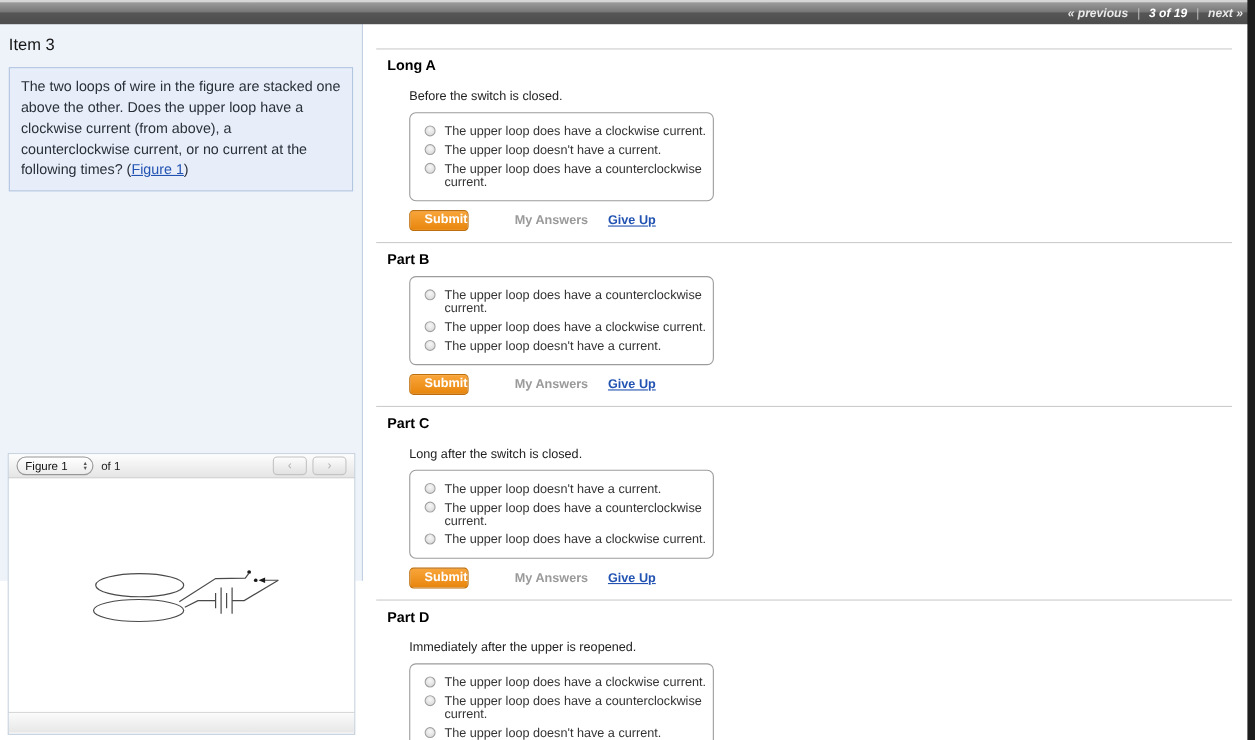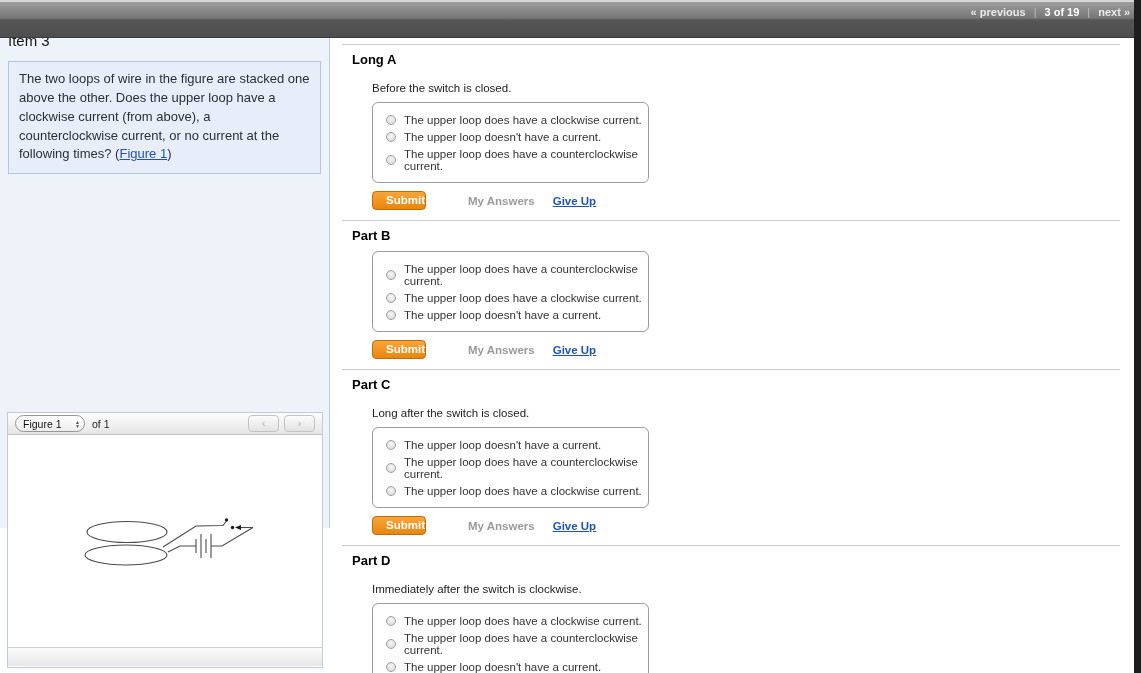--- a/index.html
+++ b/index.html
@@ -2,23 +2,23 @@
 <html style="--accent-orange: #e8860d; --link-blue: #2353b2; --continue-blue: #275d8e; --topbar-gray: #5a5a5a; --sidebar-bg: #eef3fa; --question-box-bg: #e7eef9; --question-box-border: #b3c6e0;"><head>
 <meta charset="utf-8">
 <style>
   * { box-sizing: border-box; margin: 0; padding: 0; }
   html,body { width:1141px; height:673px; overflow:hidden; background:#fff;
               font-family:"Liberation Sans", sans-serif; }
   #app { position:relative; width:1141px; height:673px; background:#fff; overflow:hidden; }
 
   
   .top-edge { position:absolute; top:0; left:0; width:100%; height:2px; background:#d6d6d6; }
-  .topbar { position:absolute; top:2px; left:0; width:100%; height:36px;
+  .topbar { position:absolute; top:2px; left:0; width:100%; height:20px;
             background:linear-gradient(to bottom,#9c9c9c 0%,#787878 45%,#565656 52%,#4d4d4d 100%);
-            border-bottom:1px solid #3c3c3c; z-index:40; }
+            border-bottom:1px solid #3c3c3c; z-index:40;font-style:italic; }
   .topbar-nav { position:absolute; right:11px; top:0; height:20px; display:flex; align-items:center;
                 gap:8px; font-size:11px; font-weight:bold; color:#e9e9e9; }
   .topbar-nav .sep { color:#bdbdbd; font-weight:normal; }
   .topbar-nav .navlink { cursor:pointer; color:#e9e9e9; }
   .topbar-nav .pos { color:#fff; }
 
   
   .right-strip { position:absolute; top:0; right:0; width:7px; height:673px; background:#1d1d1d; z-index:50; }
 
   
@@ -51,21 +51,21 @@
 
   
   .main { position:absolute; top:22px; left:331px; width:803px; height:651px; background:#fff; }
   .main-inner { padding:0 14px 0 11px; }
   .divider { border:0; border-top:1px solid #ccc; margin:0; }
   .part:first-child .divider { margin-top:22px; }
   .part-title { margin:7px 0 0 10px; font-size:13px; font-weight:bold; color:#000; }
   .part-prompt { margin:15px 0 0 30px; font-size:11.5px; color:#222; }
   .options-box { margin:8px 0 0 30px; width:277px; border:1px solid #9c9c9c; border-radius:6px;
                  background:#fff; padding:8px 0 8px 0; }
-  .option-row { display:flex; align-items:center; gap:8px; padding:2.5px 6px 2.5px 13px;
+  .option-row { display:flex; align-items:flex-start; gap:8px; padding:2.5px 6px 2.5px 13px;
                 font-size:11.5px; color:#333; cursor:pointer; }
   .radio { width:10px; height:10px; border-radius:50%; border:1px solid #a0a0a0; flex:none;
            background:radial-gradient(circle at 50% 35%, #f7f7f7 0%, #dcdcdc 80%); }
   .actions { margin:8px 0 0 30px; display:flex; align-items:center; height:19px; }
   .submit-btn { width:54px; height:19px; border:1px solid #bd6e0a; border-radius:4px;
                 background:linear-gradient(to bottom,#f9a53a,var(--accent-orange,#e8860d));
                 color:#fff; font-weight:bold; font-size:11.5px; text-align:right;
                 line-height:17px; cursor:pointer;
                 font-family:"Liberation Sans", sans-serif; }
   .my-answers { margin-left:42px; color:#9a9a9a; font-weight:bold; font-size:11.5px; }
@@ -220,21 +220,21 @@
       <div class="submit-btn">Submit</div>
       <span class="my-answers">My Answers</span>
       <a class="link give-up">Give Up</a>
     </div>
     <div class="part-pad"></div>
   </div>
 
   <div class="part">
     <hr class="divider">
     <div class="part-title">Part D</div>
-    <div class="part-prompt">Immediately after the switch is clockwise.</div>
+    <div class="part-prompt">Immediately after the upper is reopened.</div>
     <div class="options-box">
             <div class="option-row">
               <span class="radio"></span>
               <span>The upper loop does have a clockwise current.</span>
             </div>
             <div class="option-row">
               <span class="radio"></span>
               <span>The upper loop does have a counterclockwise current.</span>
             </div>
             <div class="option-row">

